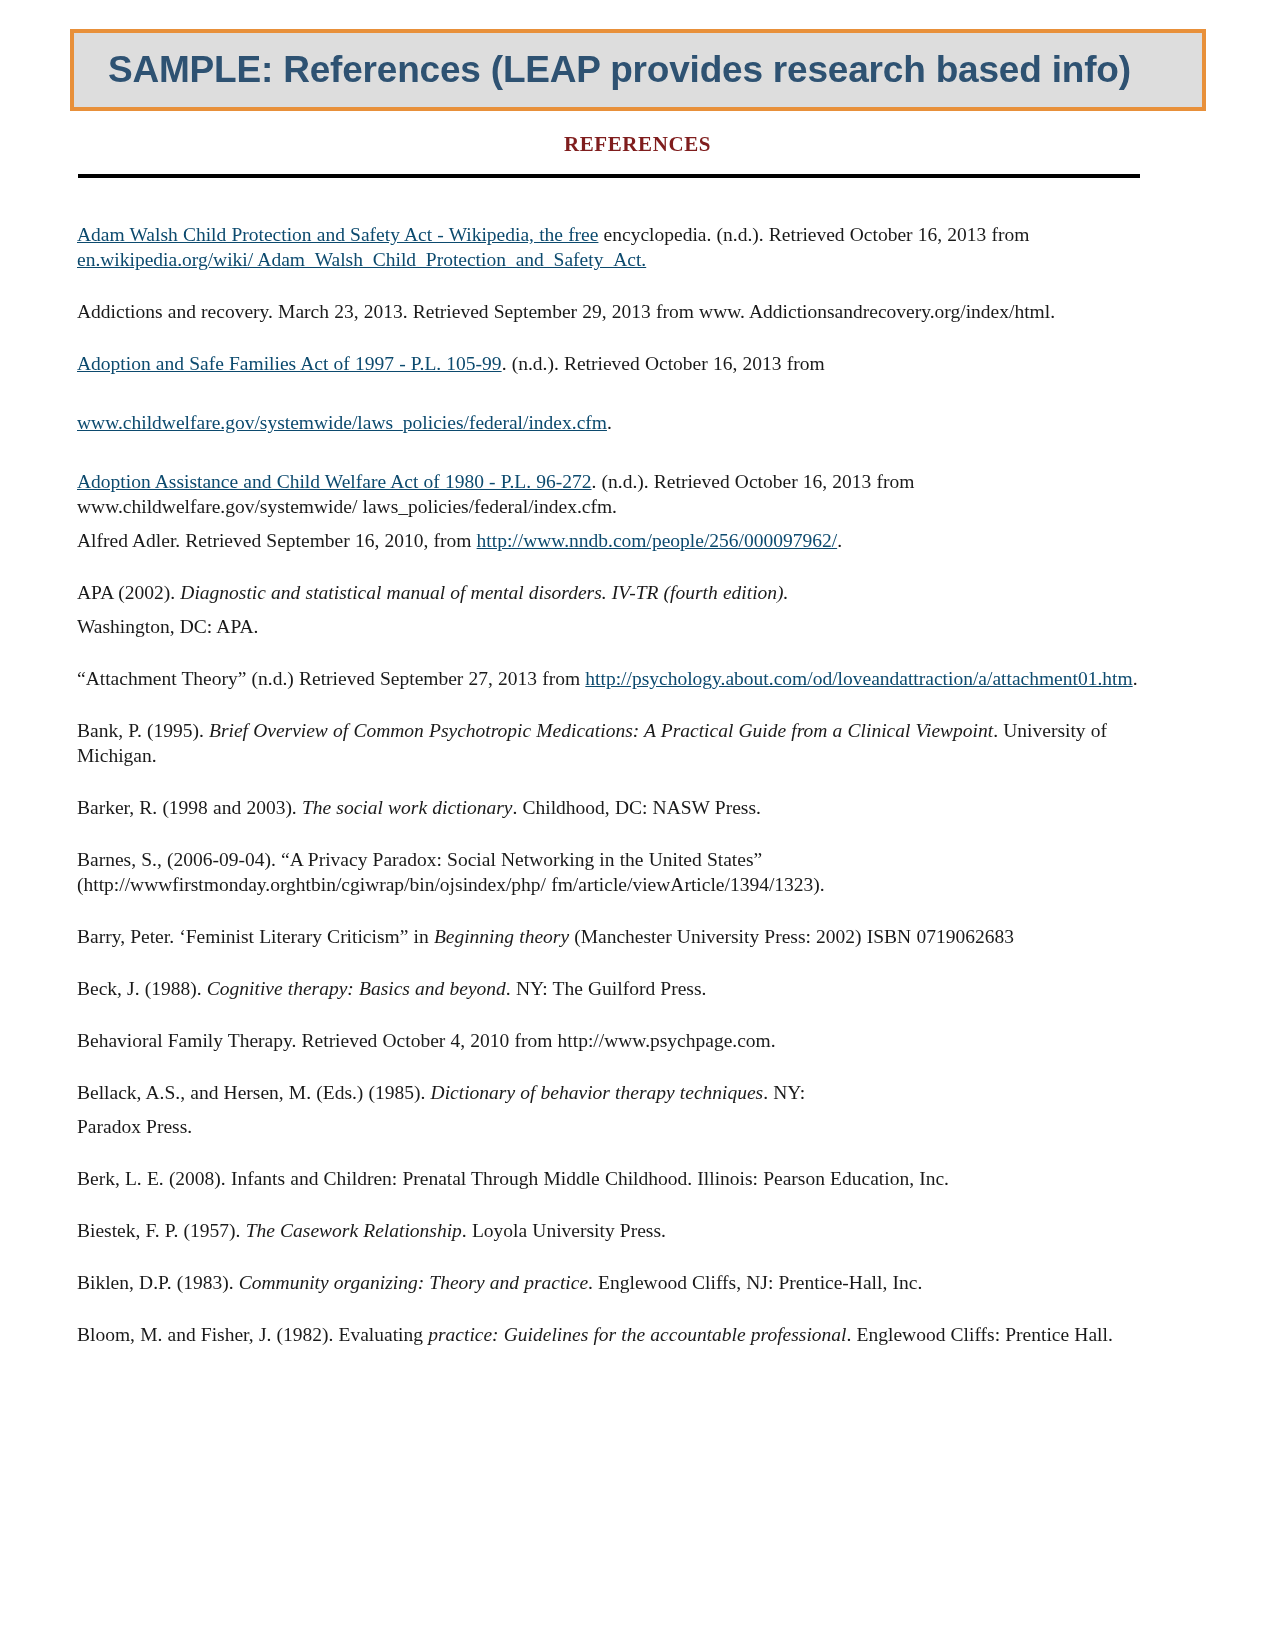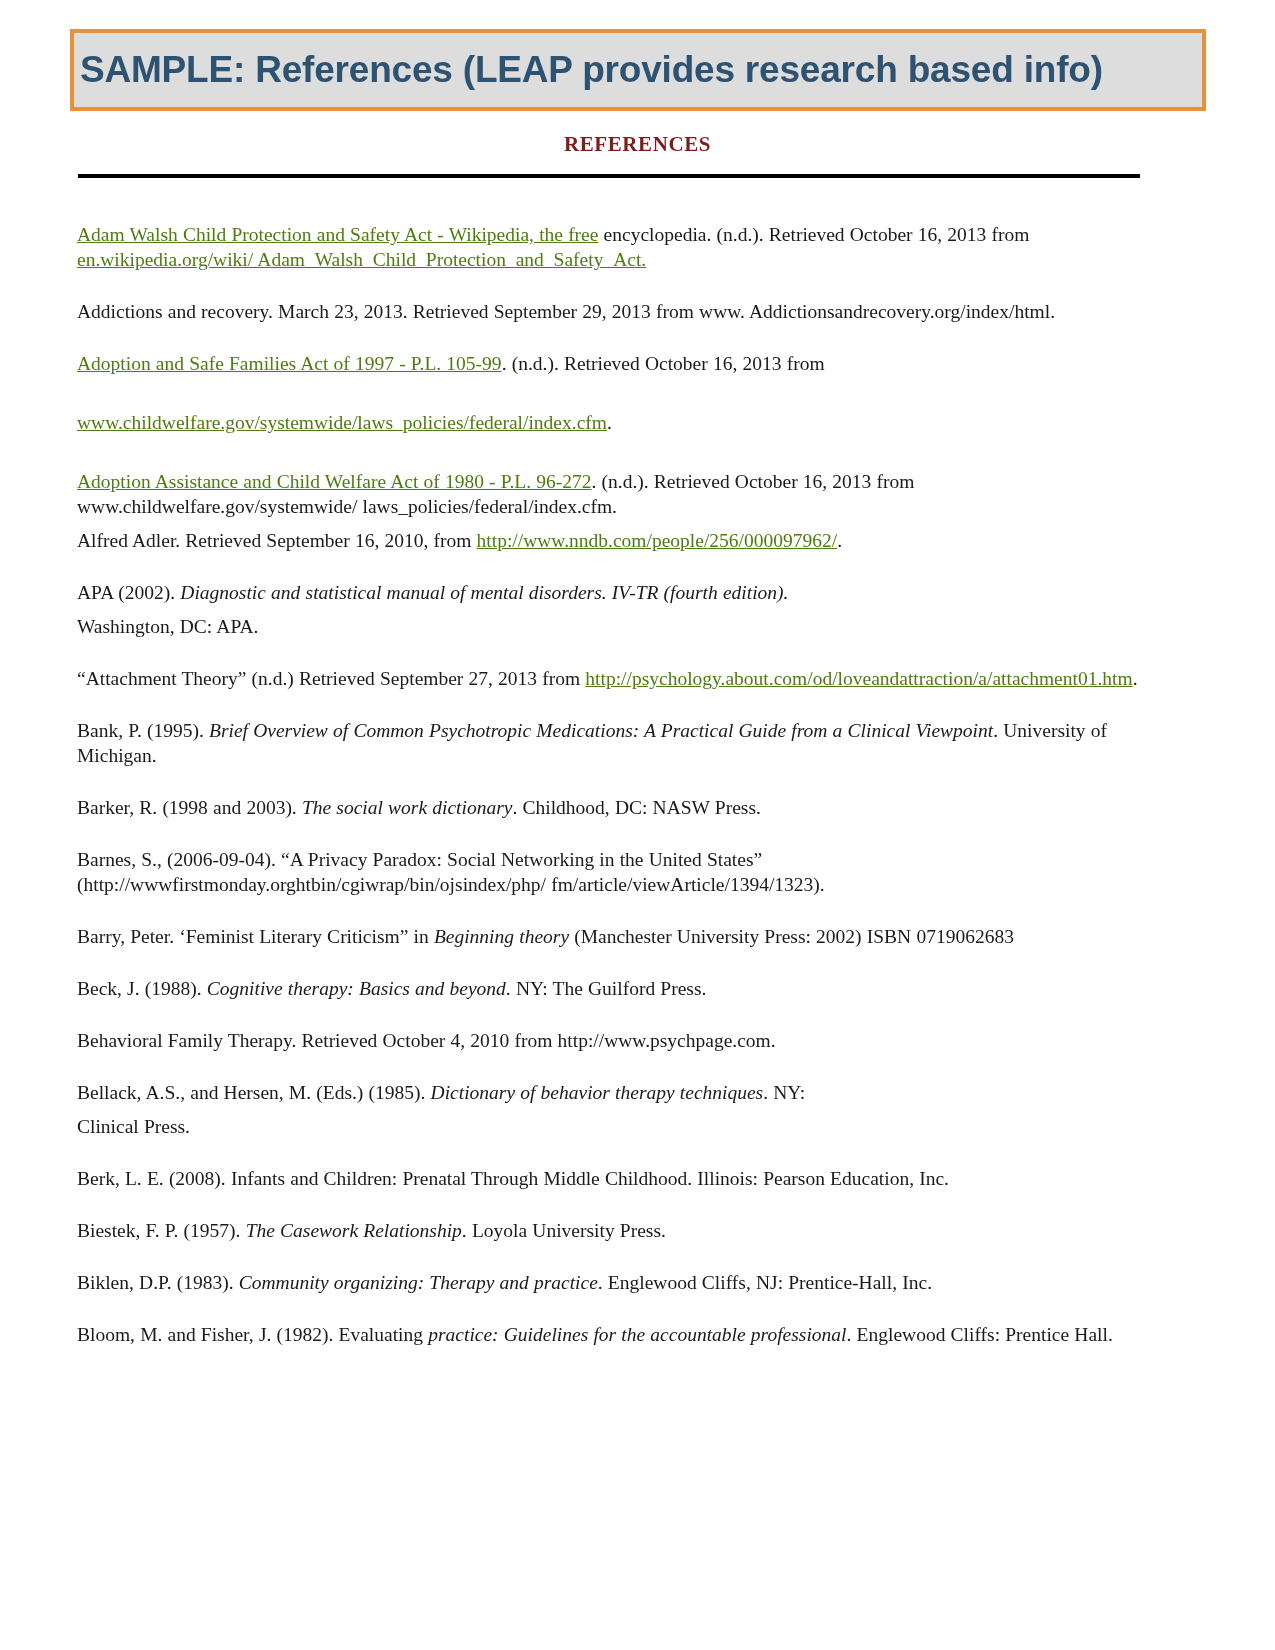--- a/index.html
+++ b/index.html
@@ -34,21 +34,21 @@
     border: 4px solid #e8903a;
     display: flex;
     align-items: center;
   }
   .title-text {
     font-family: "Liberation Sans", "DejaVu Sans", sans-serif;
     font-weight: bold;
     font-size: 37px;
     letter-spacing: -0.2px;
     color: #2e5272;
-    padding-left: 6px;
+    padding-left: 34px;
     white-space: nowrap;
   }
 
   
   .doc-heading {
     position: absolute;
     left: 0;
     top: 132px;
     width: 1275px;
     text-align: center;
@@ -84,21 +84,21 @@
   .ref.tight {
     margin-bottom: 9px;
   }
   .ref.gap-lg {
     margin-bottom: 34px;
   }
   .ref i, .ref .it {
     font-style: italic;
   }
   .ref .lnk {
-    color: #4d7c0f;
+    color: #0c4a6e;
     text-decoration: underline;
   }
 </style>
 </head>
 <body>
 
 <div class="page">
 
   <div class="title-banner">
     <div class="title-text">SAMPLE: References (LEAP provides research based info)</div>
@@ -118,20 +118,20 @@
       <p class="ref tight"><span>APA (2002). </span><span class="it">Diagnostic and statistical manual of mental disorders. IV-TR (fourth edition).</span></p>
       <p class="ref"><span>Washington, DC: APA.</span></p>
       <p class="ref"><span>“Attachment Theory” (n.d.) Retrieved September 27, 2013 from </span><span class="lnk">http://psychology.about.com/od/loveandattraction/a/attachment01.htm</span><span>.</span></p>
       <p class="ref"><span>Bank, P. (1995). </span><span class="it">Brief Overview of Common Psychotropic Medications: A Practical Guide from a Clinical Viewpoint</span><span>. University of Michigan.</span></p>
       <p class="ref"><span>Barker, R. (1998 and 2003). </span><span class="it">The social work dictionary</span><span>. Childhood, DC: NASW Press.</span></p>
       <p class="ref"><span>Barnes, S., (2006-09-04). “A Privacy Paradox: Social Networking in the United States” (http://wwwfirstmonday.orghtbin/cgiwrap/bin/ojsindex/php/ fm/article/viewArticle/1394/1323).</span></p>
       <p class="ref"><span>Barry, Peter. ‘Feminist Literary Criticism” in </span><span class="it">Beginning theory</span><span> (Manchester University Press: 2002) ISBN 0719062683</span></p>
       <p class="ref"><span>Beck, J. (1988). </span><span class="it">Cognitive therapy: Basics and beyond</span><span>. NY: The Guilford Press.</span></p>
       <p class="ref"><span>Behavioral Family Therapy. Retrieved October 4, 2010 from http://www.psychpage.com.</span></p>
       <p class="ref tight"><span>Bellack, A.S., and Hersen, M. (Eds.) (1985). </span><span class="it">Dictionary of behavior therapy techniques</span><span>. NY:</span></p>
-      <p class="ref"><span>Clinical Press.</span></p>
+      <p class="ref"><span>Paradox Press.</span></p>
       <p class="ref"><span>Berk, L. E. (2008). Infants and Children: Prenatal Through Middle Childhood. Illinois: Pearson Education, Inc.</span></p>
       <p class="ref"><span>Biestek, F. P.  (1957). </span><span class="it">The Casework Relationship</span><span>.  Loyola University Press.</span></p>
-      <p class="ref"><span>Biklen, D.P. (1983). </span><span class="it">Community organizing: Therapy and practice</span><span>. Englewood Cliffs, NJ: Prentice-Hall, Inc.</span></p>
+      <p class="ref"><span>Biklen, D.P. (1983). </span><span class="it">Community organizing: Theory and practice</span><span>. Englewood Cliffs, NJ: Prentice-Hall, Inc.</span></p>
       <p class="ref"><span>Bloom, M. and Fisher, J.  (1982). Evaluating </span><span class="it">practice: Guidelines for the accountable professional</span><span>.  Englewood Cliffs: Prentice Hall.</span></p>
     </div>
 
 </div>
 
 </body></html>

